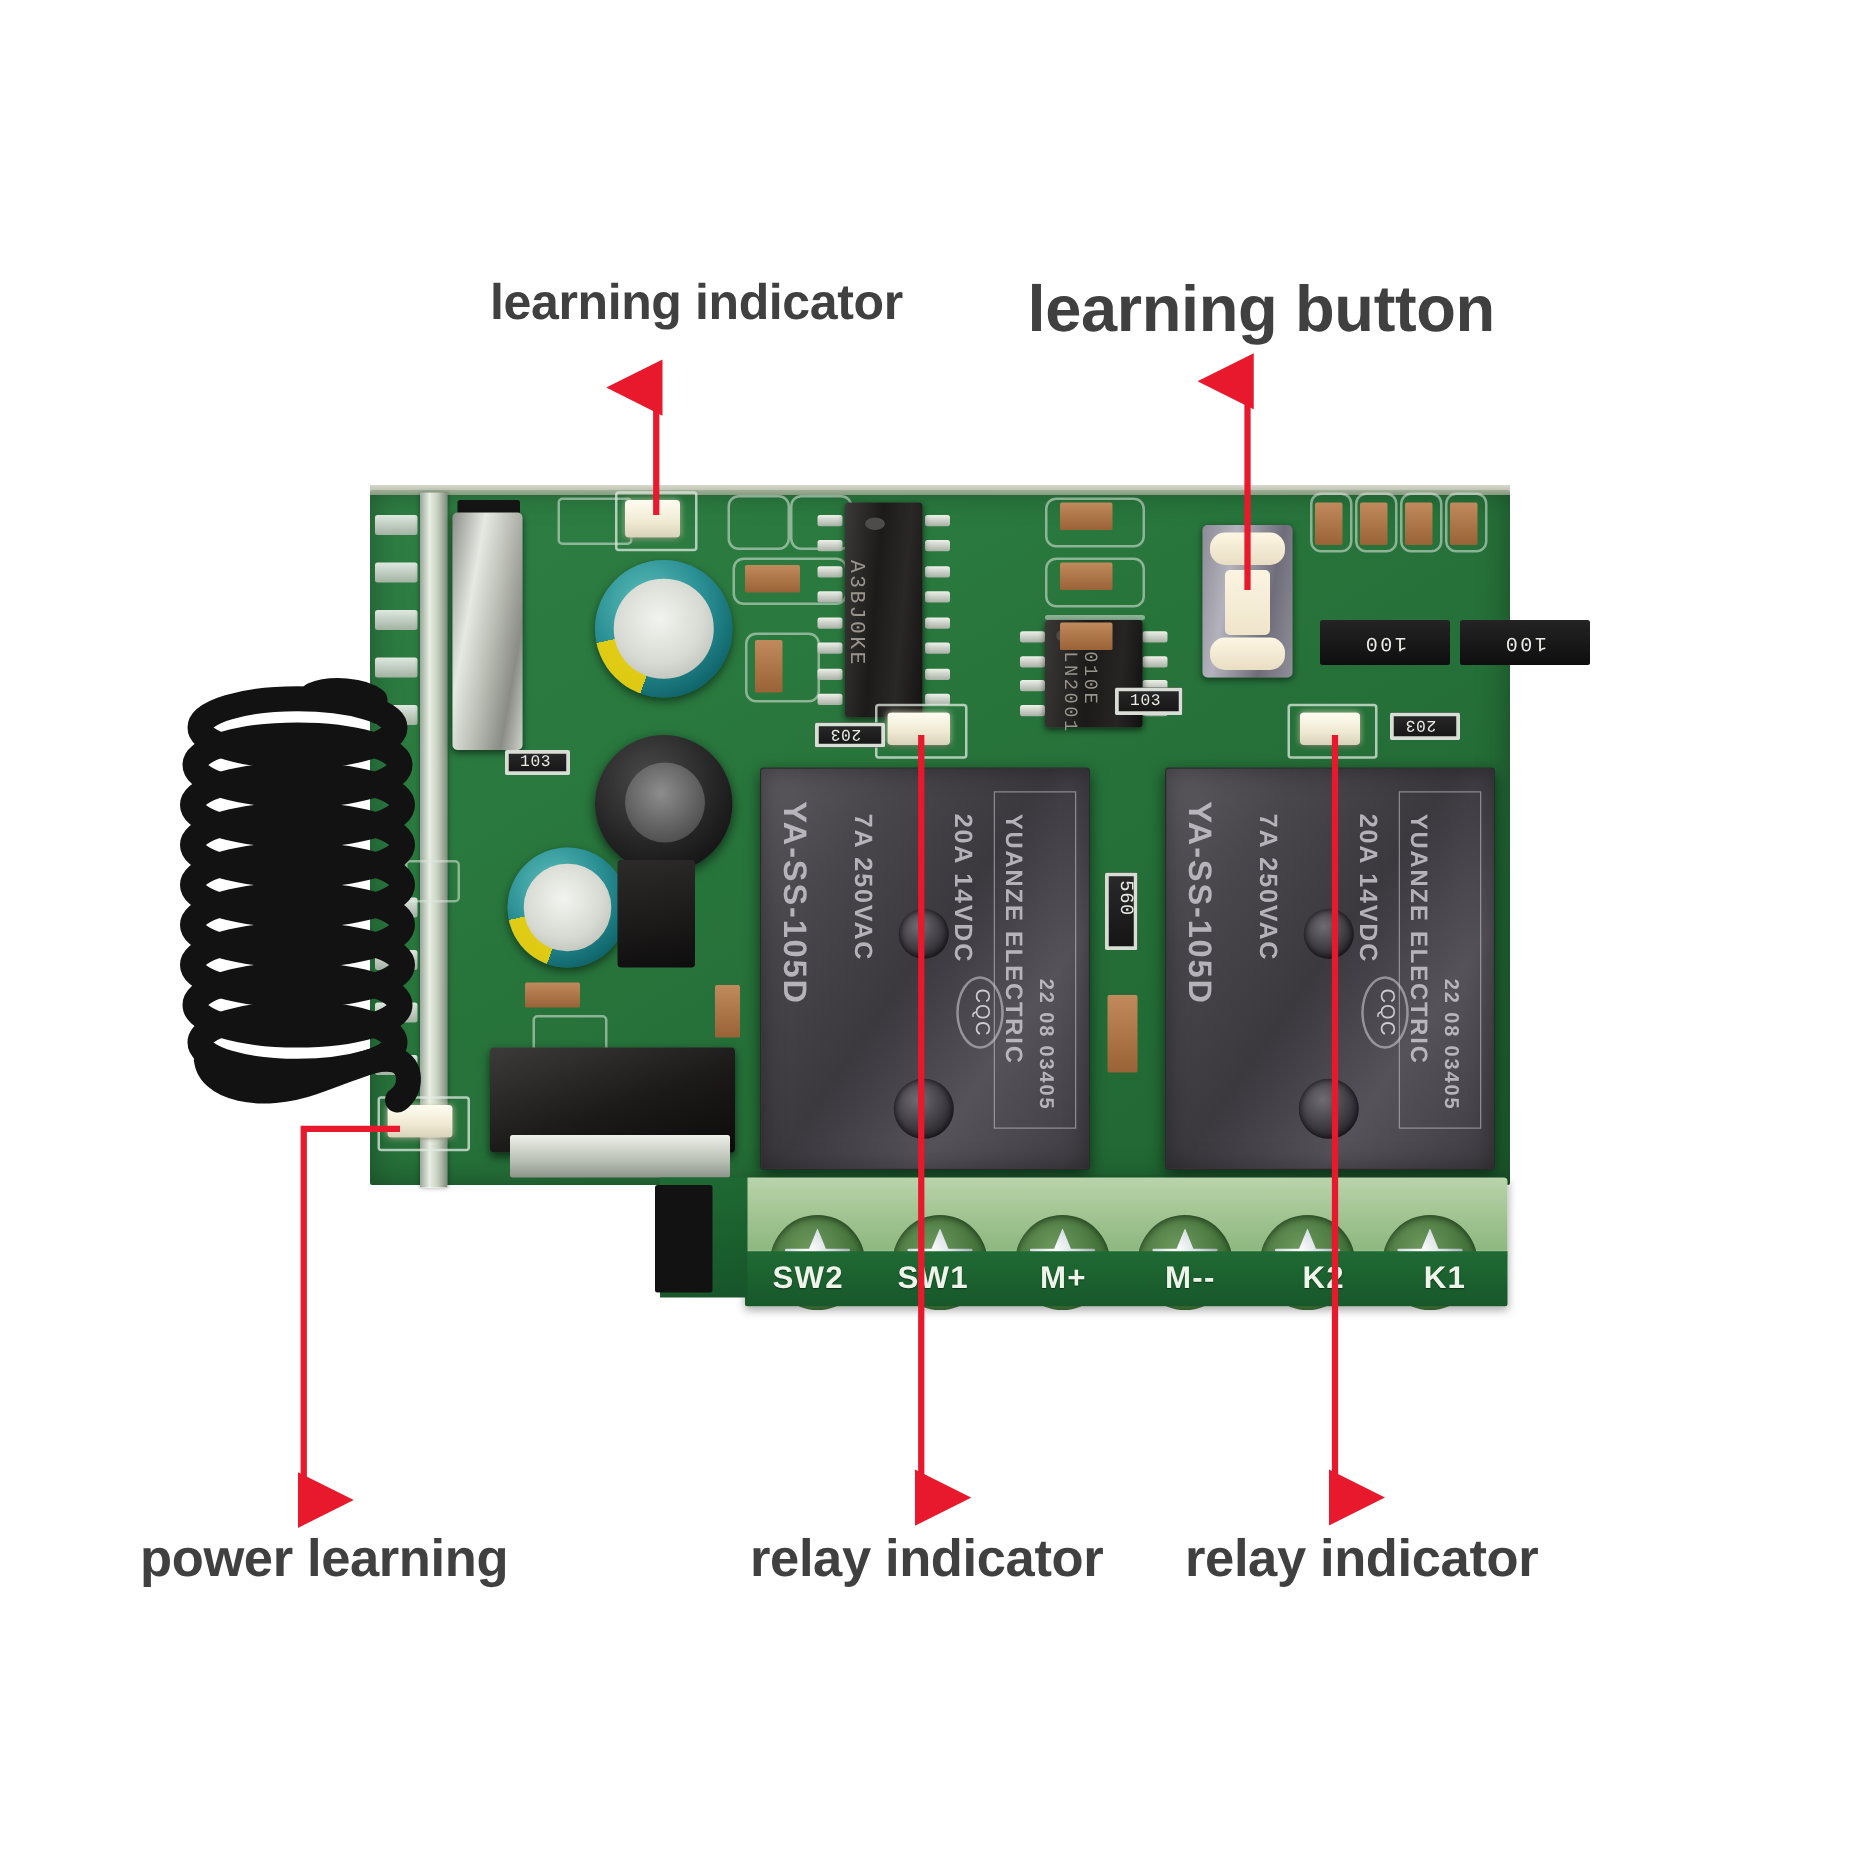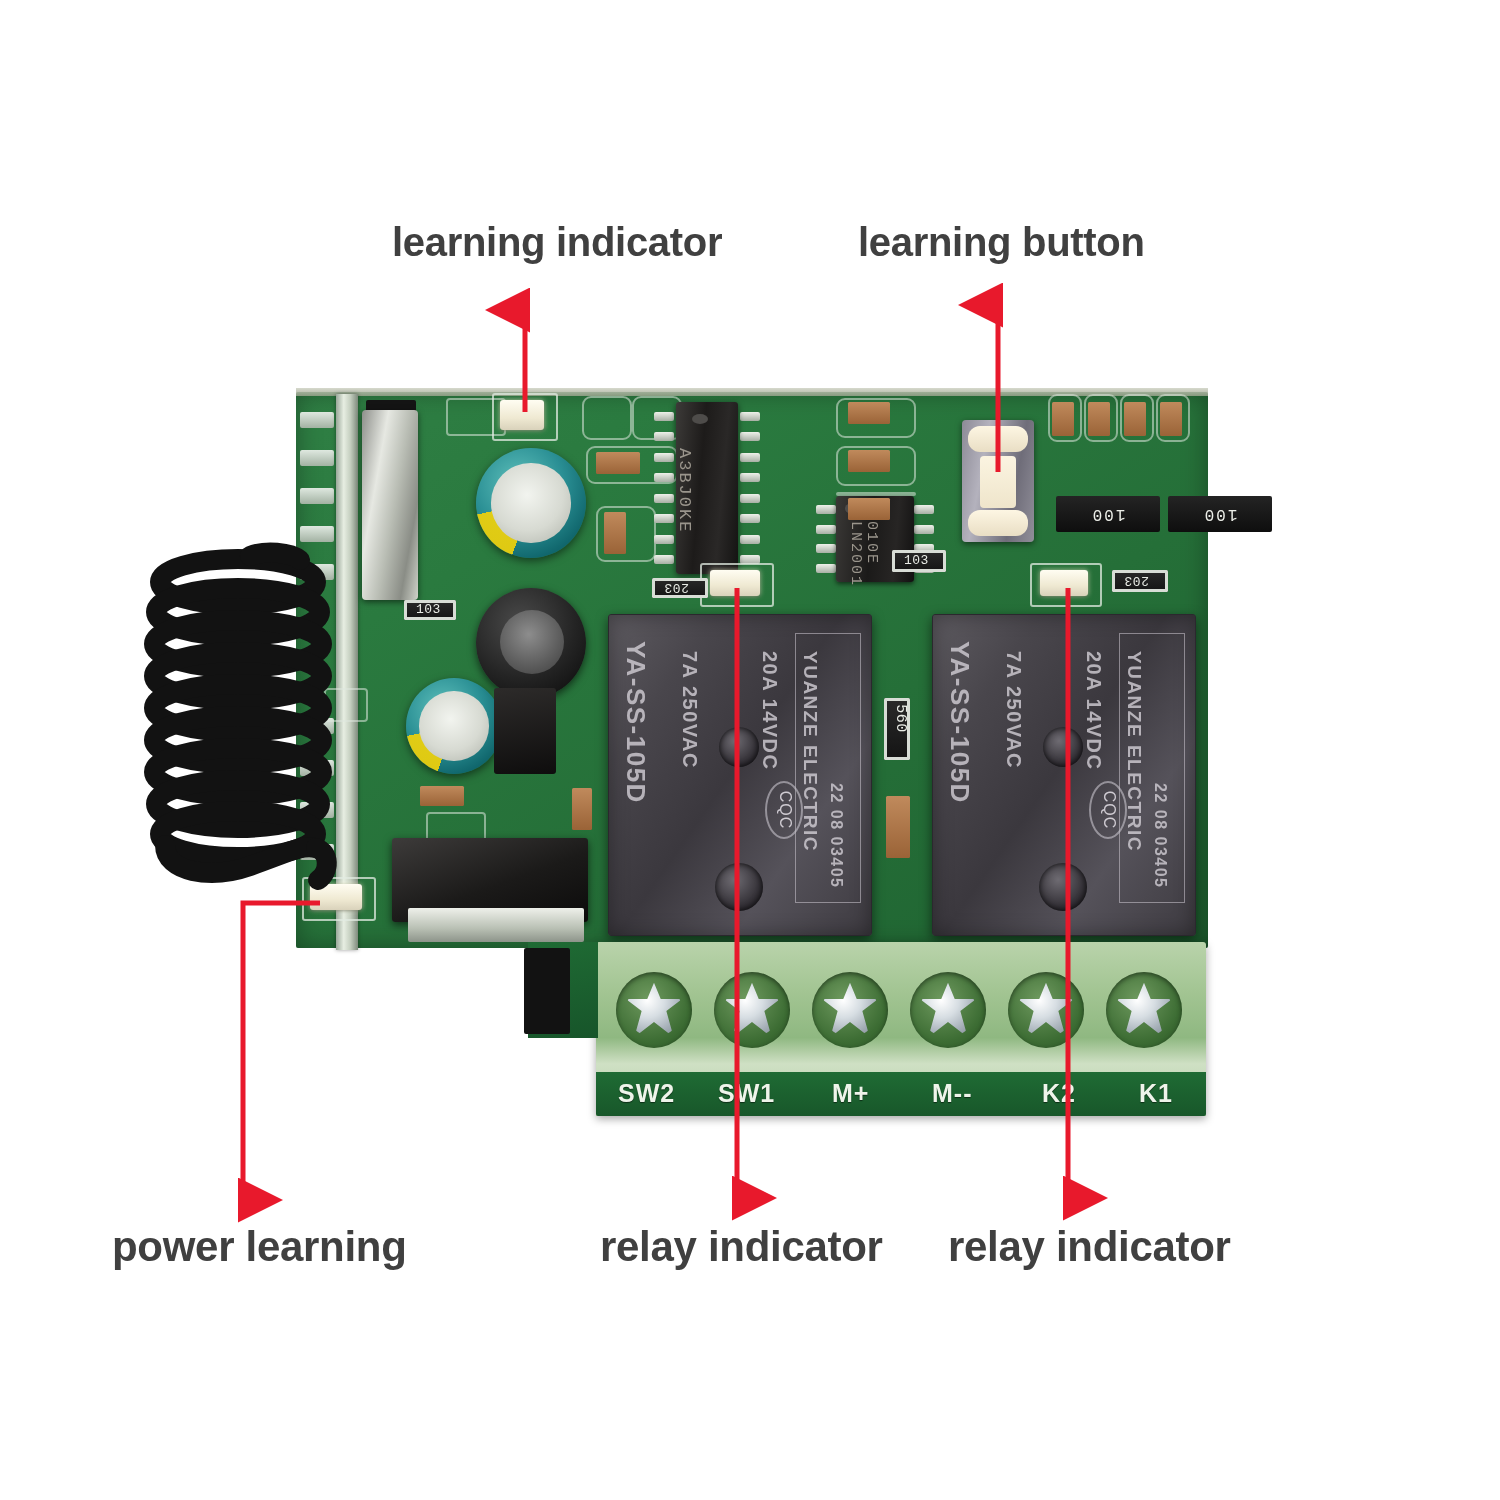--- a/index.html
+++ b/index.html
@@ -3,21 +3,21 @@
 <meta charset="utf-8">
 <style>
   html,body{margin:0;padding:0;background:#ffffff;}
   body{width:1500px;height:1500px;position:relative;overflow:hidden;
        font-family:"Liberation Sans",sans-serif;}
 
   
   .anno{position:absolute;color:#404040;font-weight:bold;white-space:nowrap;
         letter-spacing:-.3px;line-height:1;}
   #lbl-learn-ind{left:392px;top:222px;font-size:40px;}
-  #lbl-learn-btn{left:858px;top:222px;font-size:40px;}
+  #lbl-learn-btn{left:822px;top:222px;font-size:52px;}
   #lbl-power-ind{left:112px;top:1226px;font-size:42px;}
   #lbl-relay-1{left:600px;top:1226px;font-size:42px;}
   #lbl-relay-2{left:948px;top:1226px;font-size:42px;}
 
   
   #arrows{position:absolute;left:0;top:0;width:1500px;height:1500px;
           pointer-events:none;z-index:40;}
 
   
   #board{position:absolute;left:296px;top:388px;width:912px;height:760px;z-index:10;}
@@ -136,21 +136,21 @@
     background:linear-gradient(160deg,#3d3b3a,#1b1a19 55%,#0c0b0b);
     box-shadow:0 3px 8px rgba(0,0,0,.6);}
   #blk-tab{position:absolute;left:112px;top:520px;width:176px;height:34px;border-radius:2px;
     background:linear-gradient(180deg,#eef0ea,#b9c0b4 60%,#8d948a);}
 
   
   .term{position:absolute;border-radius:3px 3px 0 0;
     background:linear-gradient(180deg,#b9d3ab 0%,#a3c593 28%,#8fb881 55%,#cfe0c4 70%,#b6cfa8 100%);
     box-shadow:0 3px 8px rgba(0,0,0,.35);}
   #term-pwr{left:14px;top:554px;width:216px;height:146px;}
-  #term-out{left:300px;top:554px;width:610px;height:174px;}
+  #term-out{left:300px;top:554px;width:610px;height:103px;}
   .term-labelbar{position:absolute;left:0;bottom:0;width:100%;height:44px;
     background:linear-gradient(180deg,#1f6b34,#18572a);border-radius:0 0 2px 2px;}
   .tlabel{position:absolute;bottom:8px;color:#eef4ea;font-weight:bold;font-size:25px;
     letter-spacing:1px;text-shadow:0 1px 1px rgba(0,0,0,.5);}
   .screw{position:absolute;border-radius:50%;
     background:radial-gradient(circle at 42% 36%,#6f9a5f,#3c6c33 65%,#2b5526 100%);
     box-shadow:inset 0 2px 5px rgba(0,0,0,.45);}
   .screw .head{position:absolute;left:13%;top:14%;width:74%;height:72%;border-radius:50%;
     background:radial-gradient(circle at 38% 32%,#ffffff 0%,#d6dde2 35%,#9fa9b2 70%,#78838c 100%);
     clip-path:polygon(50% 0%,62% 30%,100% 30%,72% 52%,85% 100%,50% 72%,15% 100%,28% 52%,0% 30%,38% 30%);}

